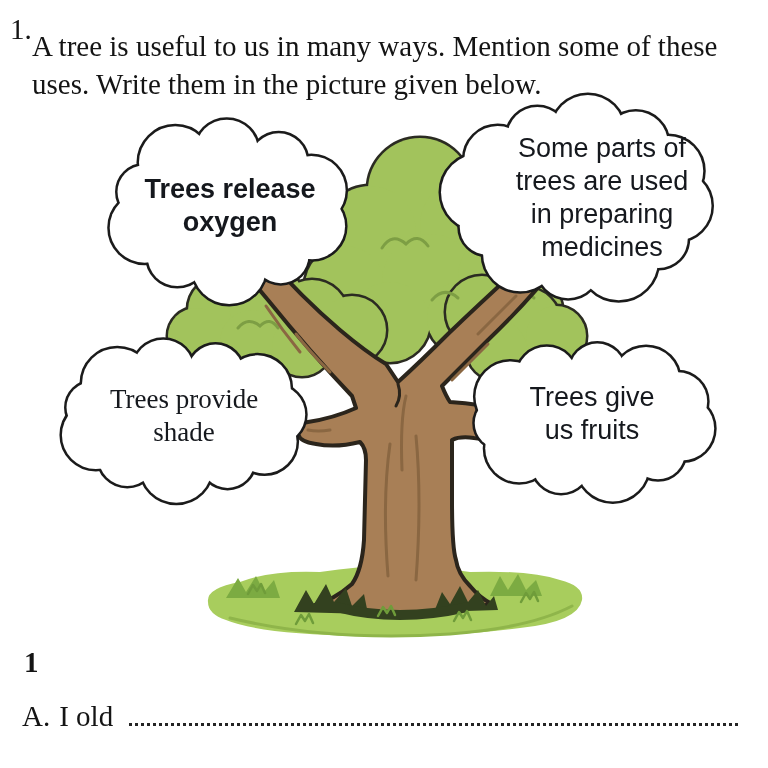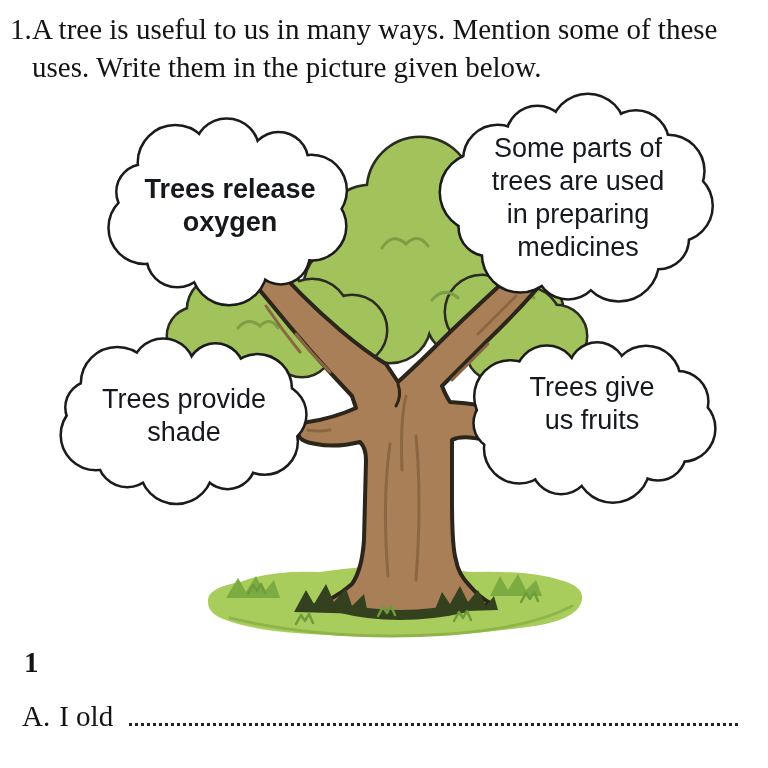--- a/index.html
+++ b/index.html
@@ -1,29 +1,29 @@
 <!DOCTYPE html>
 <html><head>
 <meta charset="utf-8">
 <style>
   html,body{margin:0;padding:0;background:#ffffff;}
   body{width:768px;height:768px;position:relative;overflow:hidden;
        font-family:"Liberation Serif", serif;color:#141414;}
   .question{position:absolute;left:10px;top:11px;right:12px;display:flex;
             font-size:29px;line-height:1.31;}
   .q-num{flex:none;width:22px;}
-  .q-text{flex:1;white-space:pre-line;}
+  .q-text{flex:1;white-space:pre-line;margin-top:17px;}
   #tree-svg{position:absolute;left:0;top:0;width:768px;height:768px;z-index:1;}
   .bubble-label{position:absolute;z-index:2;display:flex;align-items:center;justify-content:center;
                 text-align:center;white-space:pre-line;
                 font-family:"Liberation Sans", sans-serif;font-size:27px;line-height:1.22;color:#15181d;}
   #bl-tl{left:108px;top:146px;width:244px;height:120px;font-weight:bold;}
-  #bl-tr{left:446px;top:104px;width:264px;height:188px;}
-  #bl-bl{left:62px;top:356px;width:244px;height:120px;}
-  #bl-br{left:470px;top:342px;width:244px;height:124px;}
+  #bl-tr{left:470px;top:104px;width:264px;height:188px;}
+  #bl-bl{left:62px;top:356px;width:244px;height:120px;font-family:Liberation Serif, serif;}
+  #bl-br{left:470px;top:352px;width:244px;height:124px;}
   .footer-line1{position:absolute;left:24px;top:646px;z-index:2;display:flex;gap:10px;
                 align-items:baseline;font-size:29px;}
   .fw-b{font-weight:700;}
   .footer-line2{position:absolute;left:22px;top:700px;right:30px;z-index:2;display:flex;
                 align-items:flex-end;font-size:29px;}
   .ans-label{margin-right:9px;}
   .dots{flex:1;margin-left:16px;margin-bottom:7px;border-bottom:3px dotted #242424;height:1px;}
 </style>
 </head>
 <body>

